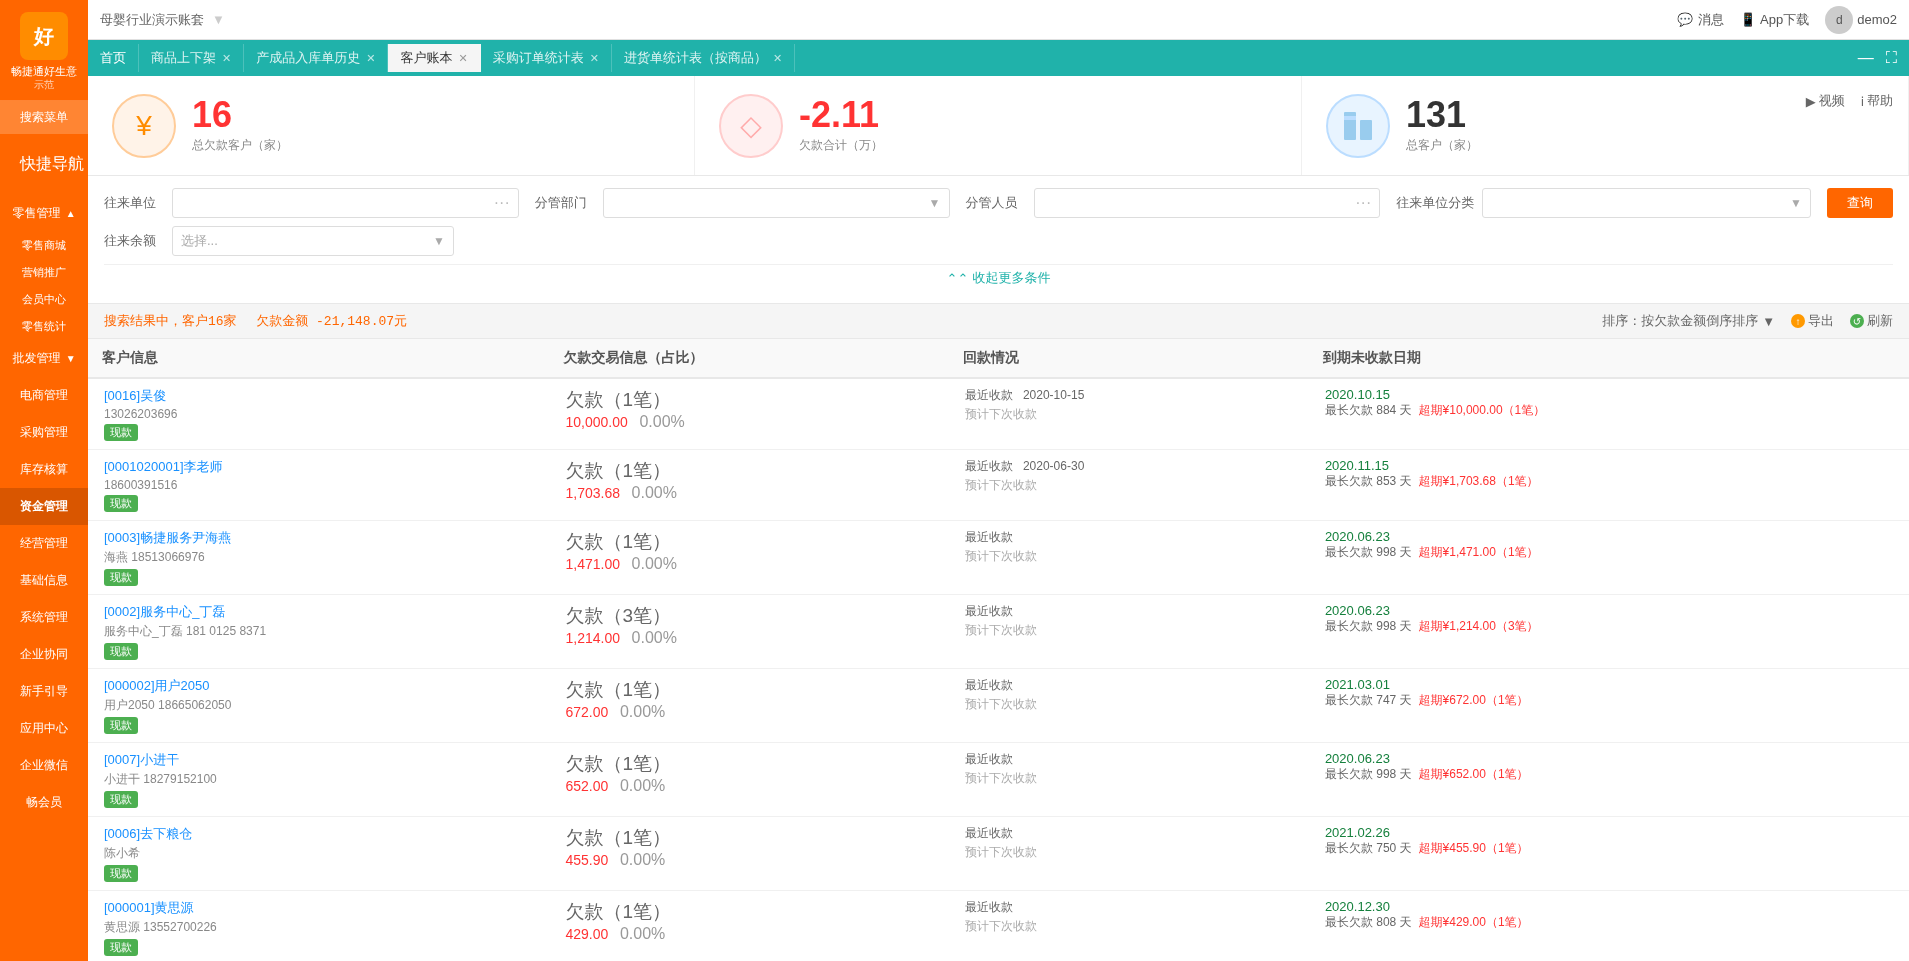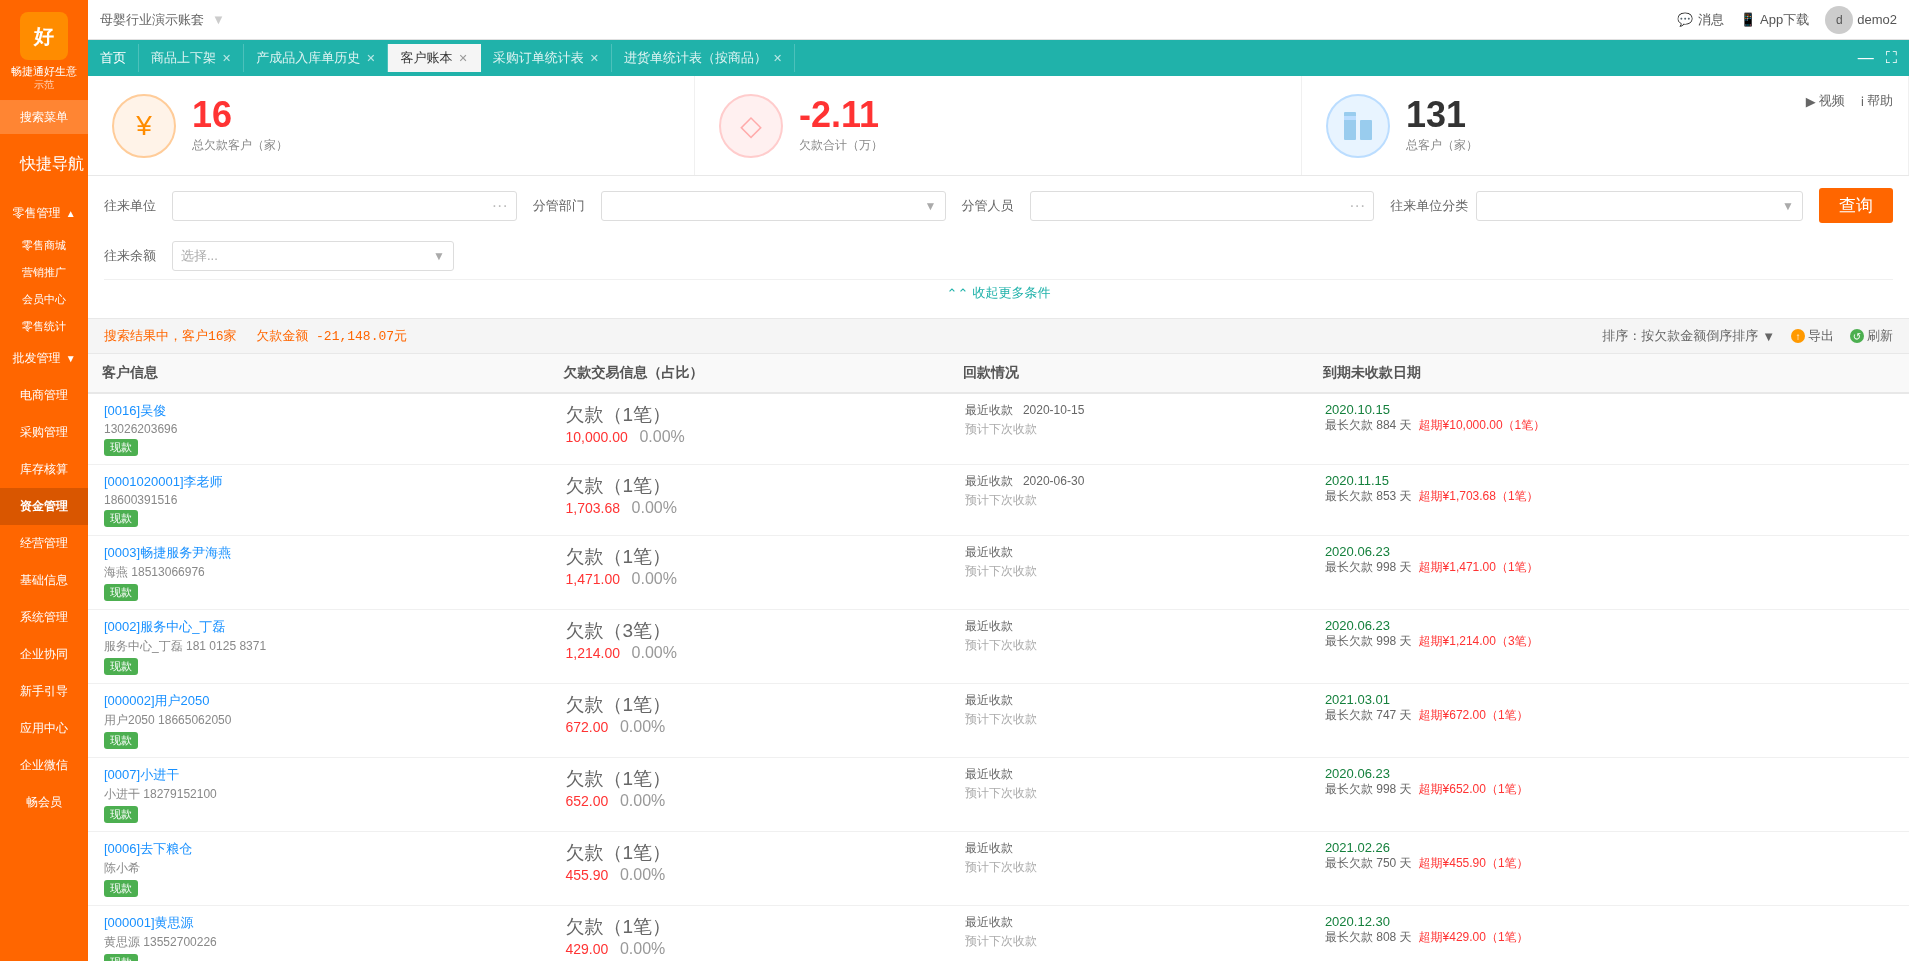--- a/index.html
+++ b/index.html
@@ -50,21 +50,21 @@
 
     
     .filter-area { background: white; padding: 12px 16px; border-bottom: 1px solid #e8e8e8; flex-shrink: 0; }
     .filter-row { display: flex; align-items: center; gap: 16px; margin-bottom: 8px; }
     .filter-field { display: flex; align-items: center; gap: 8px; flex: 1; }
     .filter-label { color: #666; white-space: nowrap; font-size: 13px; min-width: 60px; }
     .filter-input { flex: 1; height: 30px; border: 1px solid #ddd; border-radius: 3px; padding: 0 8px; font-size: 13px; display: flex; align-items: center; justify-content: space-between; cursor: pointer; background: white; }
     .filter-input-dots { color: #bbb; font-size: 16px; cursor: pointer; }
     .filter-select { flex: 1; height: 30px; border: 1px solid #ddd; border-radius: 3px; padding: 0 8px; font-size: 13px; display: flex; align-items: center; justify-content: space-between; cursor: pointer; background: white; }
     .filter-arrow { color: #aaa; font-size: 12px; }
-    .btn-query { background: #ff6600; color: white; border: none; padding: 6px 20px; border-radius: 3px; cursor: pointer; font-size: 17px; white-space: nowrap; }
+    .btn-query { background: #ff6600; color: white; border: none; padding: 6px 20px; border-radius: 3px; cursor: pointer; font-size: 13px; white-space: nowrap; }
     .filter-collapse { text-align: center; color: #20b2aa; font-size: 12px; cursor: pointer; padding: 4px; display: flex; align-items: center; justify-content: center; gap: 4px; border-top: 1px solid #f0f0f0; margin-top: 4px; }
 
     
     .result-bar { background: #f5f5f5; padding: 8px 16px; display: flex; align-items: center; justify-content: space-between; border-bottom: 1px solid #e8e8e8; flex-shrink: 0; }
     .result-text { font-size: 13px; color: #333; }
     .result-text span { color: #ff6600; font-family: Liberation Mono, monospace; }
     .result-actions { display: flex; align-items: center; gap: 16px; font-size: 13px; color: #666; }
     .sort-select { display: flex; align-items: center; gap: 4px; cursor: pointer; }
     .action-btn { cursor: pointer; display: flex; align-items: center; gap: 3px; }
     .action-btn .circle { width: 14px; height: 14px; border-radius: 50%; display: inline-flex; align-items: center; justify-content: center; font-size: 10px; }
@@ -250,21 +250,21 @@
       <div class="filter-field">
         <span class="filter-label">往来单位分类</span>
         <div class="filter-select">
           <span></span>
           <span class="filter-arrow">▼</span>
         </div>
       </div>
       <button class="btn-query">查询</button>
     </div>
     <div class="filter-row">
-      <div class="filter-field" style="max-width:350px;margin-top:10px;">
+      <div class="filter-field" style="max-width:350px;">
         <span class="filter-label">往来余额</span>
         <div class="filter-select">
           <span style="color:#aaa;">选择...</span>
           <span class="filter-arrow">▼</span>
         </div>
       </div>
     </div>
     <div class="filter-collapse">
       <span>⌃⌃</span>
       <span>收起更多条件</span>

